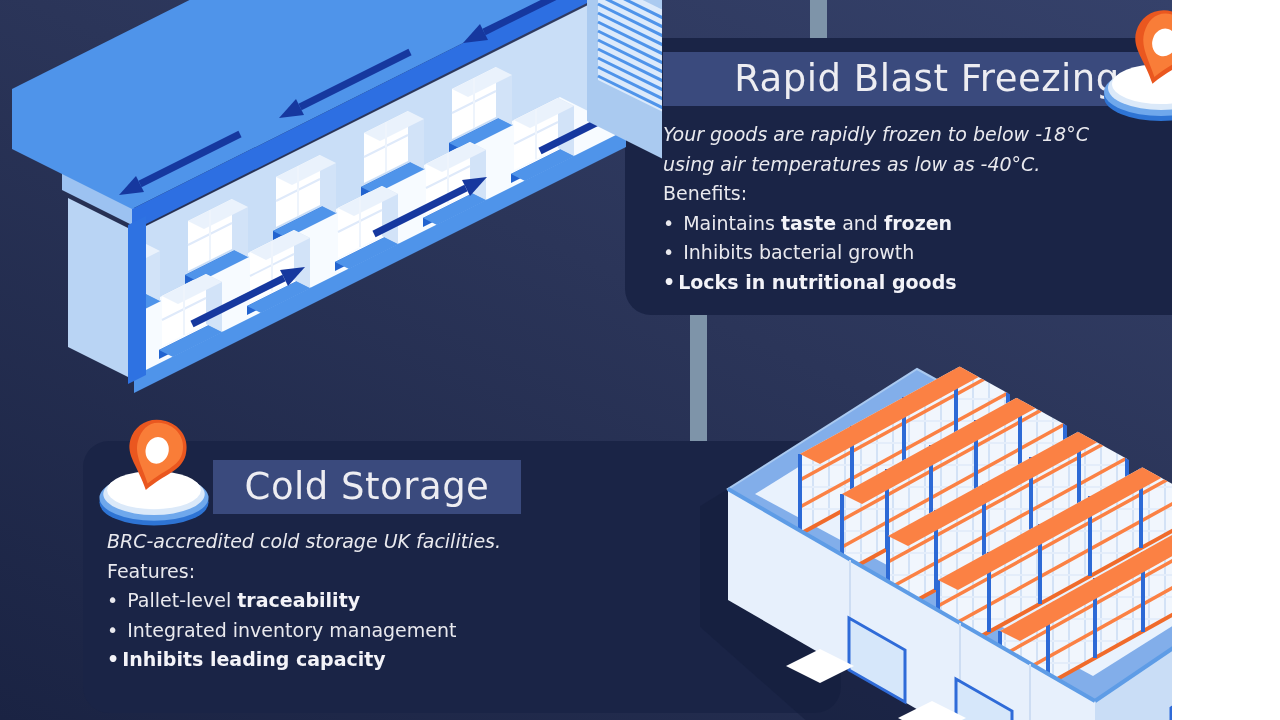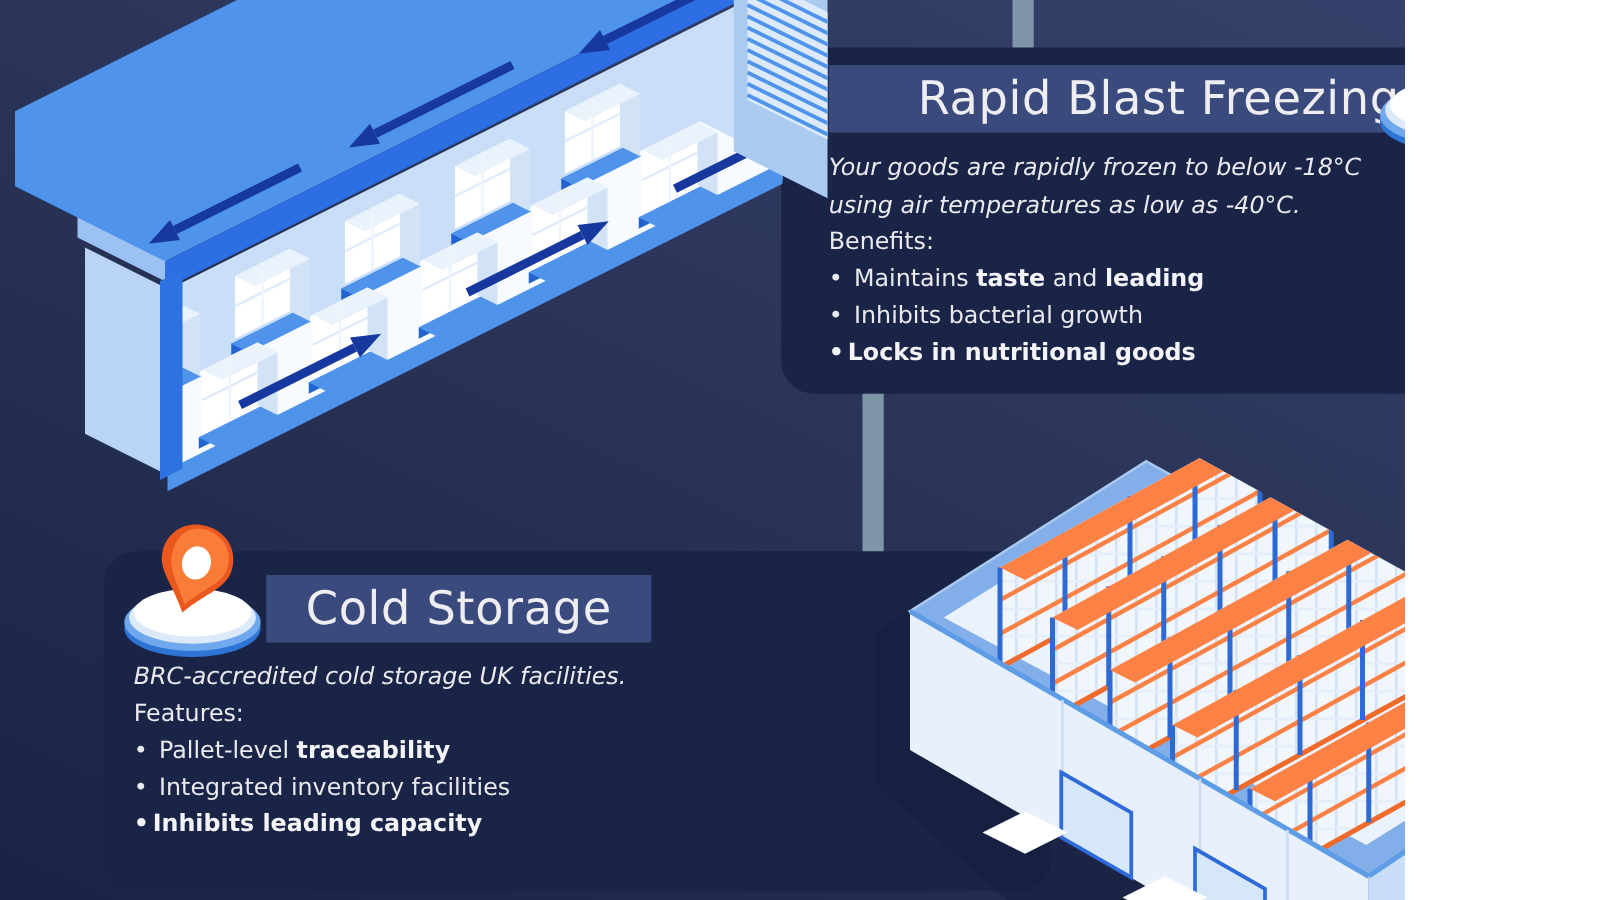--- a/index.html
+++ b/index.html
@@ -1,19 +1,19 @@
 <!DOCTYPE html>
 <html><head>
 <meta charset="utf-8">
 <style>
   html,body{margin:0;padding:0;}
   body{width:1280px;height:720px;overflow:hidden;
        font-family:"DejaVu Sans","Liberation Sans",sans-serif;}
   .stage{position:relative;width:1124px;height:720px;overflow:hidden;
-         background:linear-gradient(205deg,#35416a 0%,#2b3559 42%,#1a2343 100%);}
+         background:linear-gradient(205deg,#35416a 0%,#2b3559 42%,#1a2343 100%);padding-left:48px;}
   .connector{position:absolute;background:#7E94A9;z-index:1;}
   #connA{left:810px;top:0;width:17px;height:44px;}
   #connB{left:690px;top:313px;width:17px;height:136px;}
   .illus{position:absolute;z-index:3;}
   #freezer{left:12px;top:-6px;}
   #warehouse{left:700px;top:366px;}
   .card{position:absolute;background:#1a2446;border-radius:26px;z-index:2;}
   #card1{left:625px;top:38px;width:592px;height:277px;}
   #card2{left:83px;top:441px;width:758px;height:272px;}
   .tbar{position:absolute;height:54px;background:#3a4a7d;
@@ -137,38 +137,38 @@
   </svg>
 
   <section class="card" id="card1">
     <div class="tbar" id="tbar1">
       <h1 class="card-title">Rapid Blast Freezing</h1>
     </div>
     <div class="body" id="body1">
       <p class="intro">Your goods are rapidly frozen to below -18°C</p>
       <p class="intro">using air temperatures as low as -40°C.</p>
       <p class="label">Benefits:</p>
-      <p class="bullet"><span class="dot">•</span><span>Maintains </span><b>taste</b><span> and </span><b>leading</b></p>
+      <p class="bullet"><span class="dot">•</span><span>Maintains </span><b>taste</b><span> and </span><b>frozen</b></p>
       <p class="bullet"><span class="dot">•</span><span>Inhibits bacterial growth</span></p>
       <p class="bullet bullet-bold"><b class="dot">•</b><b>Locks in nutritional goods</b></p>
     </div>
     <svg class="pin" id="pin1" width="140" height="120" viewBox="0 0 140 120">
         <use href="#pin"></use>
       </svg>
   </section>
 
   <section class="card" id="card2">
     <div class="tbar" id="tbar2">
       <h1 class="card-title">Cold Storage</h1>
     </div>
     <div class="body" id="body2">
       <p class="intro">BRC-accredited cold storage UK facilities.</p>
       <p class="label">Features:</p>
       <p class="bullet"><span class="dot">•</span><span>Pallet-level </span><b>traceability</b></p>
-      <p class="bullet"><span class="dot">•</span><span>Integrated inventory facilities</span></p>
+      <p class="bullet"><span class="dot">•</span><span>Integrated inventory management</span></p>
       <p class="bullet bullet-bold"><b class="dot">•</b><b>Inhibits leading capacity</b></p>
     </div>
     <svg class="pin" id="pin2" width="134" height="116" viewBox="0 0 140 120">
         <use href="#pin"></use>
       </svg>
   </section>
 
   <svg id="warehouse" class="illus" width="580" height="354" viewBox="0 0 580 354">
     <defs>
       <clipPath id="bclip">

